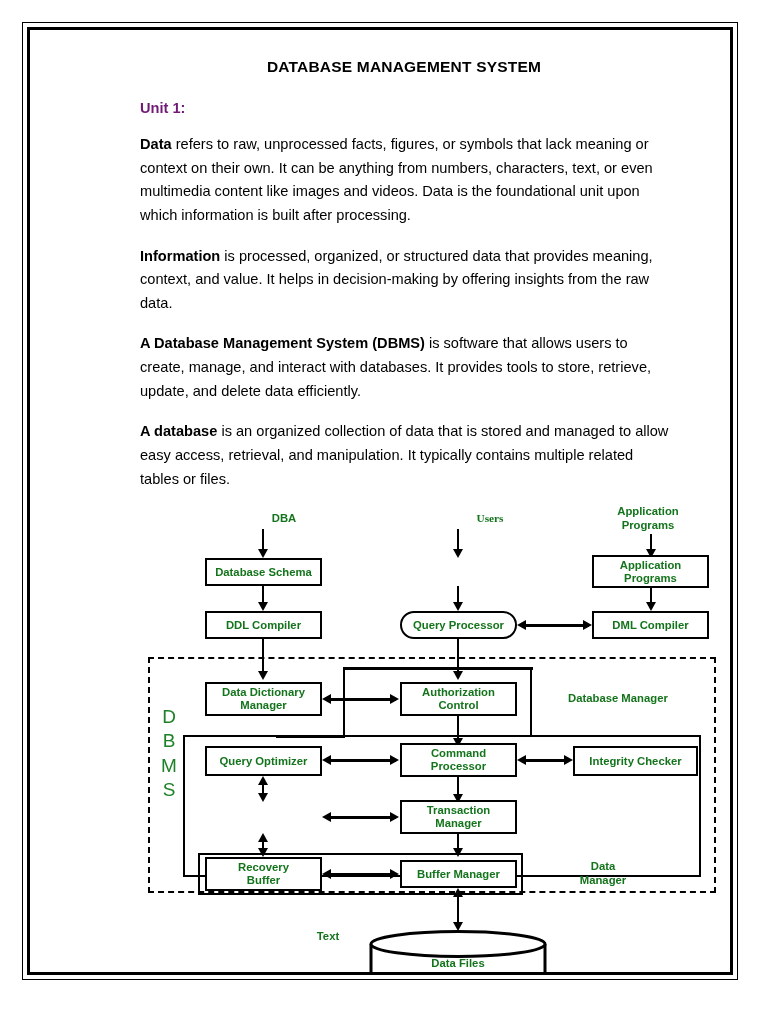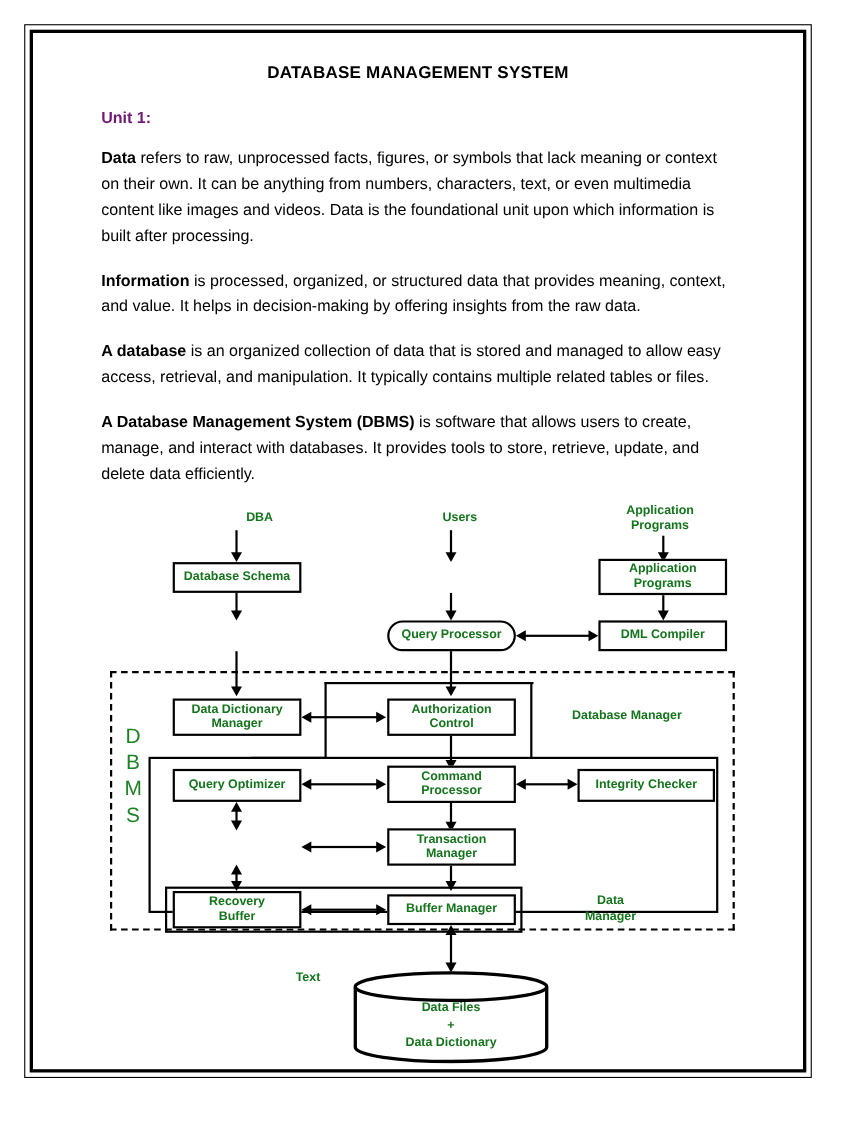--- a/index.html
+++ b/index.html
@@ -1,21 +1,21 @@
 <!DOCTYPE html>
 <html><head>
 <meta charset="utf-8">
 <style>
   html,body{margin:0;padding:0;background:#fff;}
   body{width:768px;height:1024px;font-family:"Liberation Sans",sans-serif;overflow:hidden;}
   .page{position:absolute;left:22px;top:22px;width:716px;height:958px;
         border:1px solid #000;background:#fff;box-sizing:border-box;}
   .page-inner{position:absolute;left:4px;top:4px;right:4px;bottom:4px;
         border:3px solid #000;background:#fff;box-sizing:border-box;}
-  .content{position:absolute;left:0;top:0;right:0;bottom:0;overflow:hidden;}
+  .content{position:absolute;left:0;top:0;right:0;bottom:0;overflow:hidden;padding-left:48px;}
 
   .doc-title{text-align:center;font-size:15.5px;font-weight:bold;color:#000;
         letter-spacing:.2px;margin:28px 0 0 0;}
   .para{color:#000;font-size:14.6px;line-height:1.62;margin:17px 60px 0 62px;text-align:left;}
   .unit{font-weight:bold;font-size:14.6px;color:#701a75;margin:24px 60px 0 62px;}
   .para b{font-weight:bold;}
 
   
   .diagram{position:relative;margin:14px 0 0 0;height:470px;}
   .nd{position:absolute;border:2.2px solid #000;background:#fff;
@@ -52,30 +52,30 @@
 
   <div class="unit">Unit 1:</div>
 
   <div class="para">
     <b>Data</b><span> refers to raw, unprocessed facts, figures, or symbols that lack meaning or context on their own. It can be anything from numbers, characters, text, or even multimedia content like images and videos. Data is the foundational unit upon which information is built after processing.</span>
   </div>
   <div class="para">
     <b>Information</b><span> is processed, organized, or structured data that provides meaning, context, and value. It helps in decision-making by offering insights from the raw data.</span>
   </div>
   <div class="para">
+    <b>A Database Management System (DBMS)</b><span> is software that allows users to create, manage, and interact with databases. It provides tools to store, retrieve, update, and delete data efficiently.</span>
+  </div>
+  <div class="para">
     <b>A database</b><span> is an organized collection of data that is stored and managed to allow easy access, retrieval, and manipulation. It typically contains multiple related tables or files.</span>
   </div>
-  <div class="para">
-    <b>A Database Management System (DBMS)</b><span> is software that allows users to create, manage, and interact with databases. It provides tools to store, retrieve, update, and delete data efficiently.</span>
-  </div>
 
   <div class="diagram">
 
     <div class="lbl" style="left:146px;top:7px;width:120px;">DBA</div>
-    <div class="lbl" style="left:328px;top:7px;width:120px;">Users</div>
+    <div class="lbl" style="left:352px;top:7px;width:120px;font-family:Liberation Serif, serif;">Users</div>
     <div class="lbl" style="left:505px;top:0px;width:130px;white-space:pre-line;">Application
 Programs</div>
 
     <div class="ln" style="left:184px;top:24px;width:2.4px;height:22px;"></div>
     <div class="ah ah-d" style="left:180px;top:44px;"></div>
 
     <div class="ln" style="left:379px;top:24px;width:2.4px;height:22px;"></div>
     <div class="ah ah-d" style="left:375px;top:44px;"></div>
 
     <div class="ln" style="left:572px;top:29px;width:2.4px;height:17px;"></div>
@@ -85,20 +85,21 @@
     <div class="nd" style="left:514px;top:50px;width:117px;height:33px;white-space:pre-line;">Application
 Programs</div>
 
     <div class="ln" style="left:184px;top:81px;width:2.4px;height:20px;"></div>
     <div class="ah ah-d" style="left:180px;top:97px;"></div>
     <div class="ln" style="left:379px;top:81px;width:2.4px;height:20px;"></div>
     <div class="ah ah-d" style="left:375px;top:97px;"></div>
     <div class="ln" style="left:572px;top:83px;width:2.4px;height:18px;"></div>
     <div class="ah ah-d" style="left:568px;top:97px;"></div>
 
+    <div class="nd" style="left:127px;top:106px;width:117px;height:28px;">DDL Compiler</div>
     <div class="nd" style="left:322px;top:106px;width:117px;height:28px;border-radius:14px;">Query Processor</div>
     <div class="nd" style="left:514px;top:106px;width:117px;height:28px;">DML Compiler</div>
 
     <div class="ln" style="left:443px;top:119px;width:68px;height:2.4px;"></div>
     <div class="ah ah-l" style="left:439px;top:115px;"></div>
     <div class="ah ah-r" style="left:505px;top:115px;"></div>
 
     <div class="dash-box" style="left:70px;top:152px;width:568px;height:236px;"></div>
     <div class="dbms-letters" style="left:78px;top:200px;width:26px;white-space:pre-line;">D
 B

